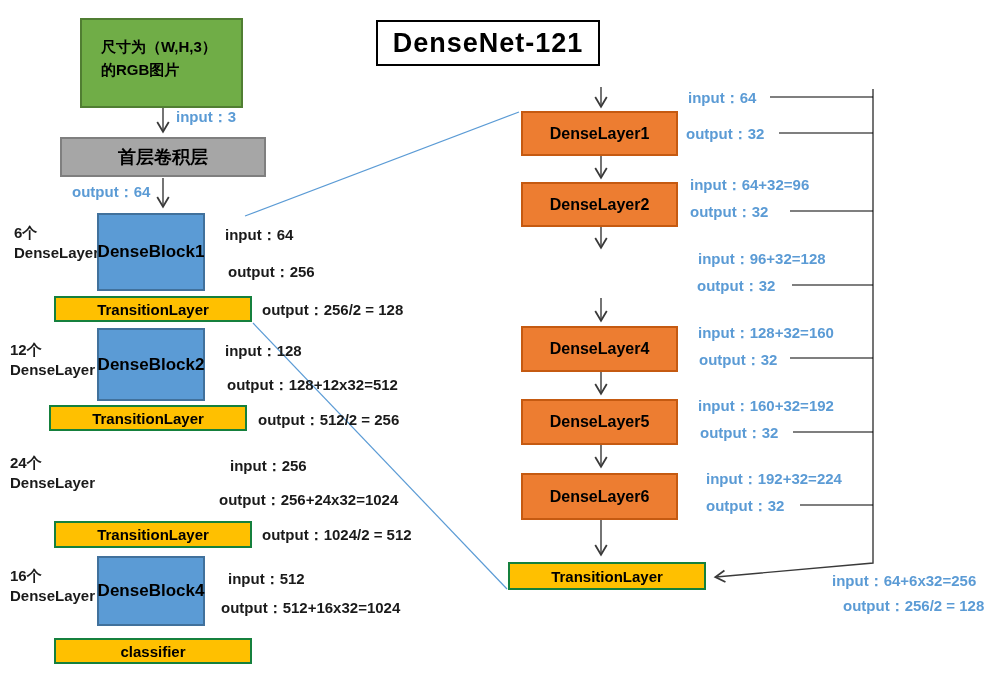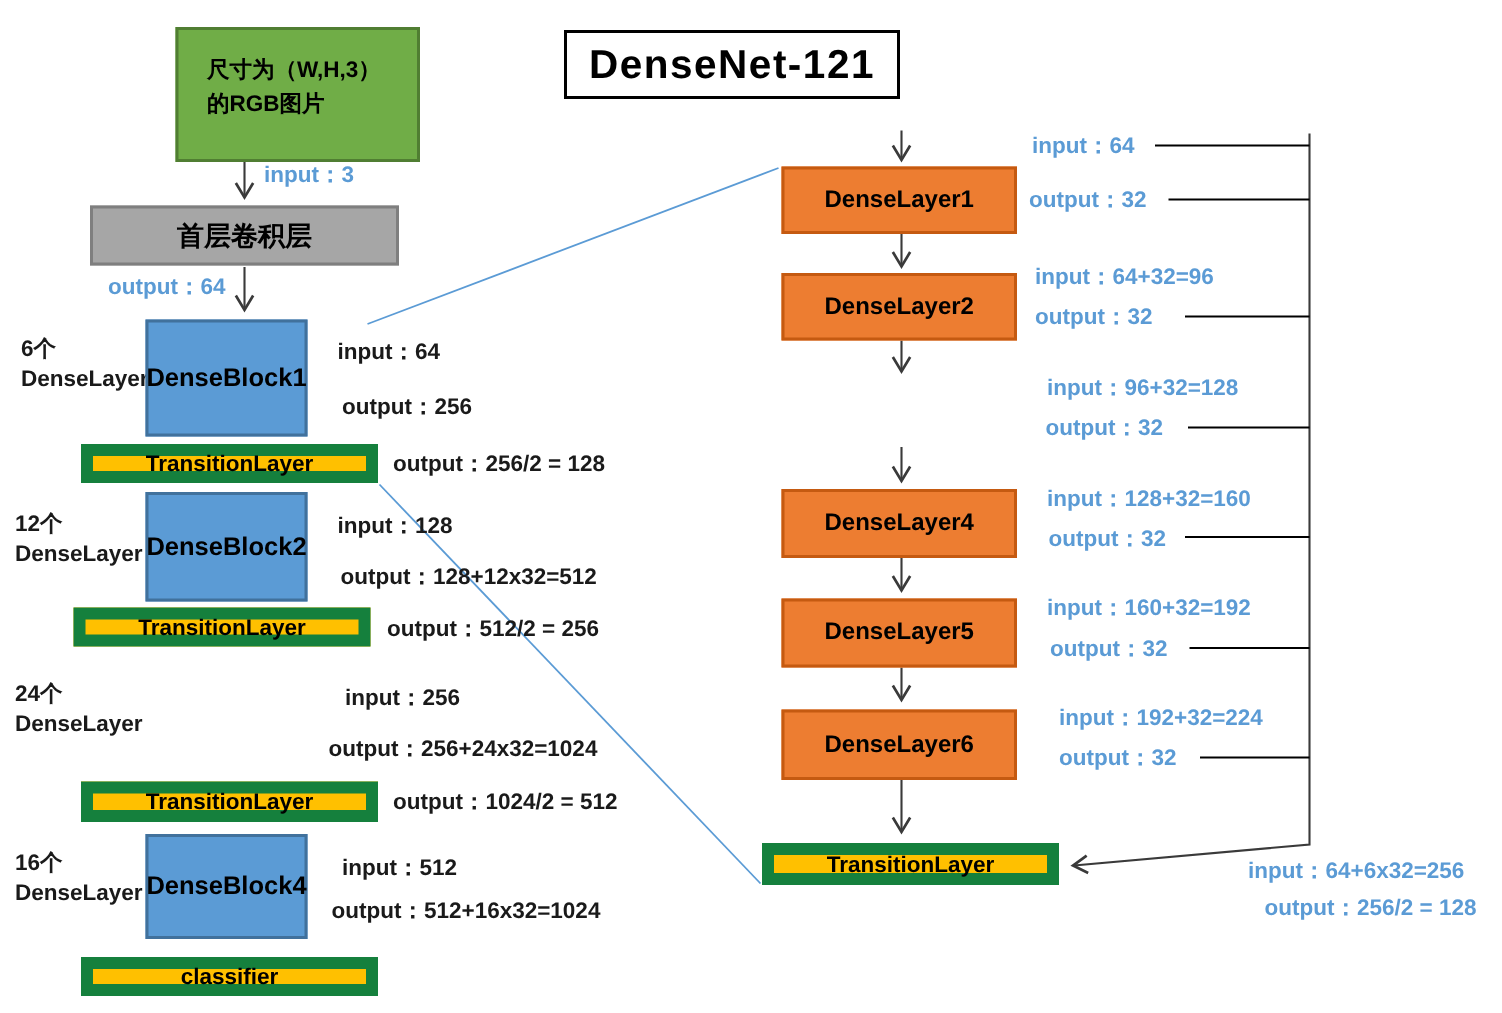--- a/index.html
+++ b/index.html
@@ -2,24 +2,24 @@
 <html><head>
 <meta charset="utf-8">
 <style>
   html,body{margin:0;padding:0;background:#fff;}
   .stage{
     position:relative;width:1001px;height:675px;background:#fff;overflow:hidden;
     font-family:"Liberation Sans","DejaVu Sans",sans-serif;color:#000;
   }
   svg.overlay{position:absolute;left:0;top:0;pointer-events:none;}
   .box{position:absolute;display:flex;align-items:center;justify-content:center;box-sizing:border-box;text-align:center;}
-  .greenb{background:#70AD47;border:2px solid #507E32;margin-left:37px;}
+  .greenb{background:#70AD47;border:2px solid #507E32;}
   .grayb{background:#A6A6A6;border:2px solid #7F7F7F;font-size:18px;font-weight:600;}
   .blueb{background:#5B9BD5;border:2px solid #41719C;font-weight:bold;font-size:17px;}
-  .yellowb{background:#FFC000;border:8px solid #15803d;font-weight:bold;font-size:15px;}
+  .yellowb{background:#FFC000;border:2px solid #15803d;font-weight:bold;font-size:15px;}
   .orangeb{background:#ED7D31;border:2px solid #C55A11;font-weight:bold;font-size:16px;}
   .titlebox{position:absolute;background:#fff;border:2px solid #000;display:flex;align-items:center;justify-content:center;font-size:27px;font-weight:bold;letter-spacing:1px;box-sizing:border-box;}
   .lbl{position:absolute;white-space:nowrap;font-size:15px;font-weight:bold;line-height:15px;}
   .lbl.blue{color:#5B9BD5;}
   .lbl.blk{color:#1a1a1a;}
   .sidelbl{position:absolute;font-size:15px;font-weight:600;color:#1a1a1a;line-height:20px;white-space:nowrap;}
   .imgtext{position:absolute;left:0;top:0;width:100%;box-sizing:border-box;padding:15px 0 0 19px;text-align:left;font-size:15px;font-weight:600;line-height:23px;}
 </style>
 </head>
 <body>

